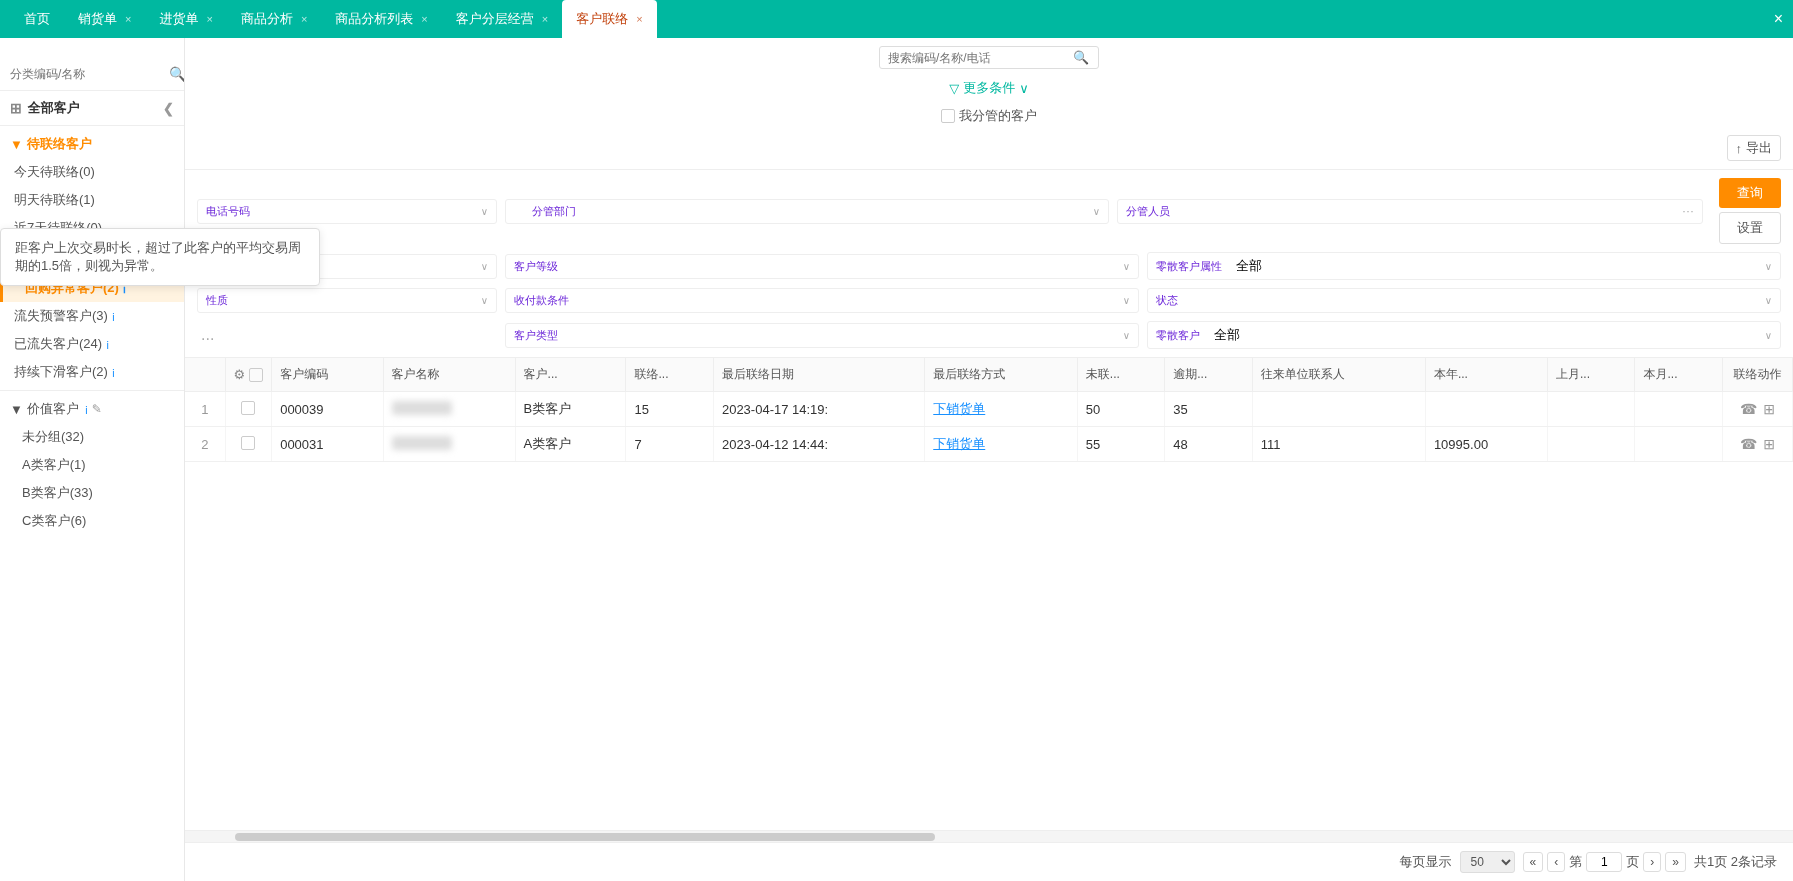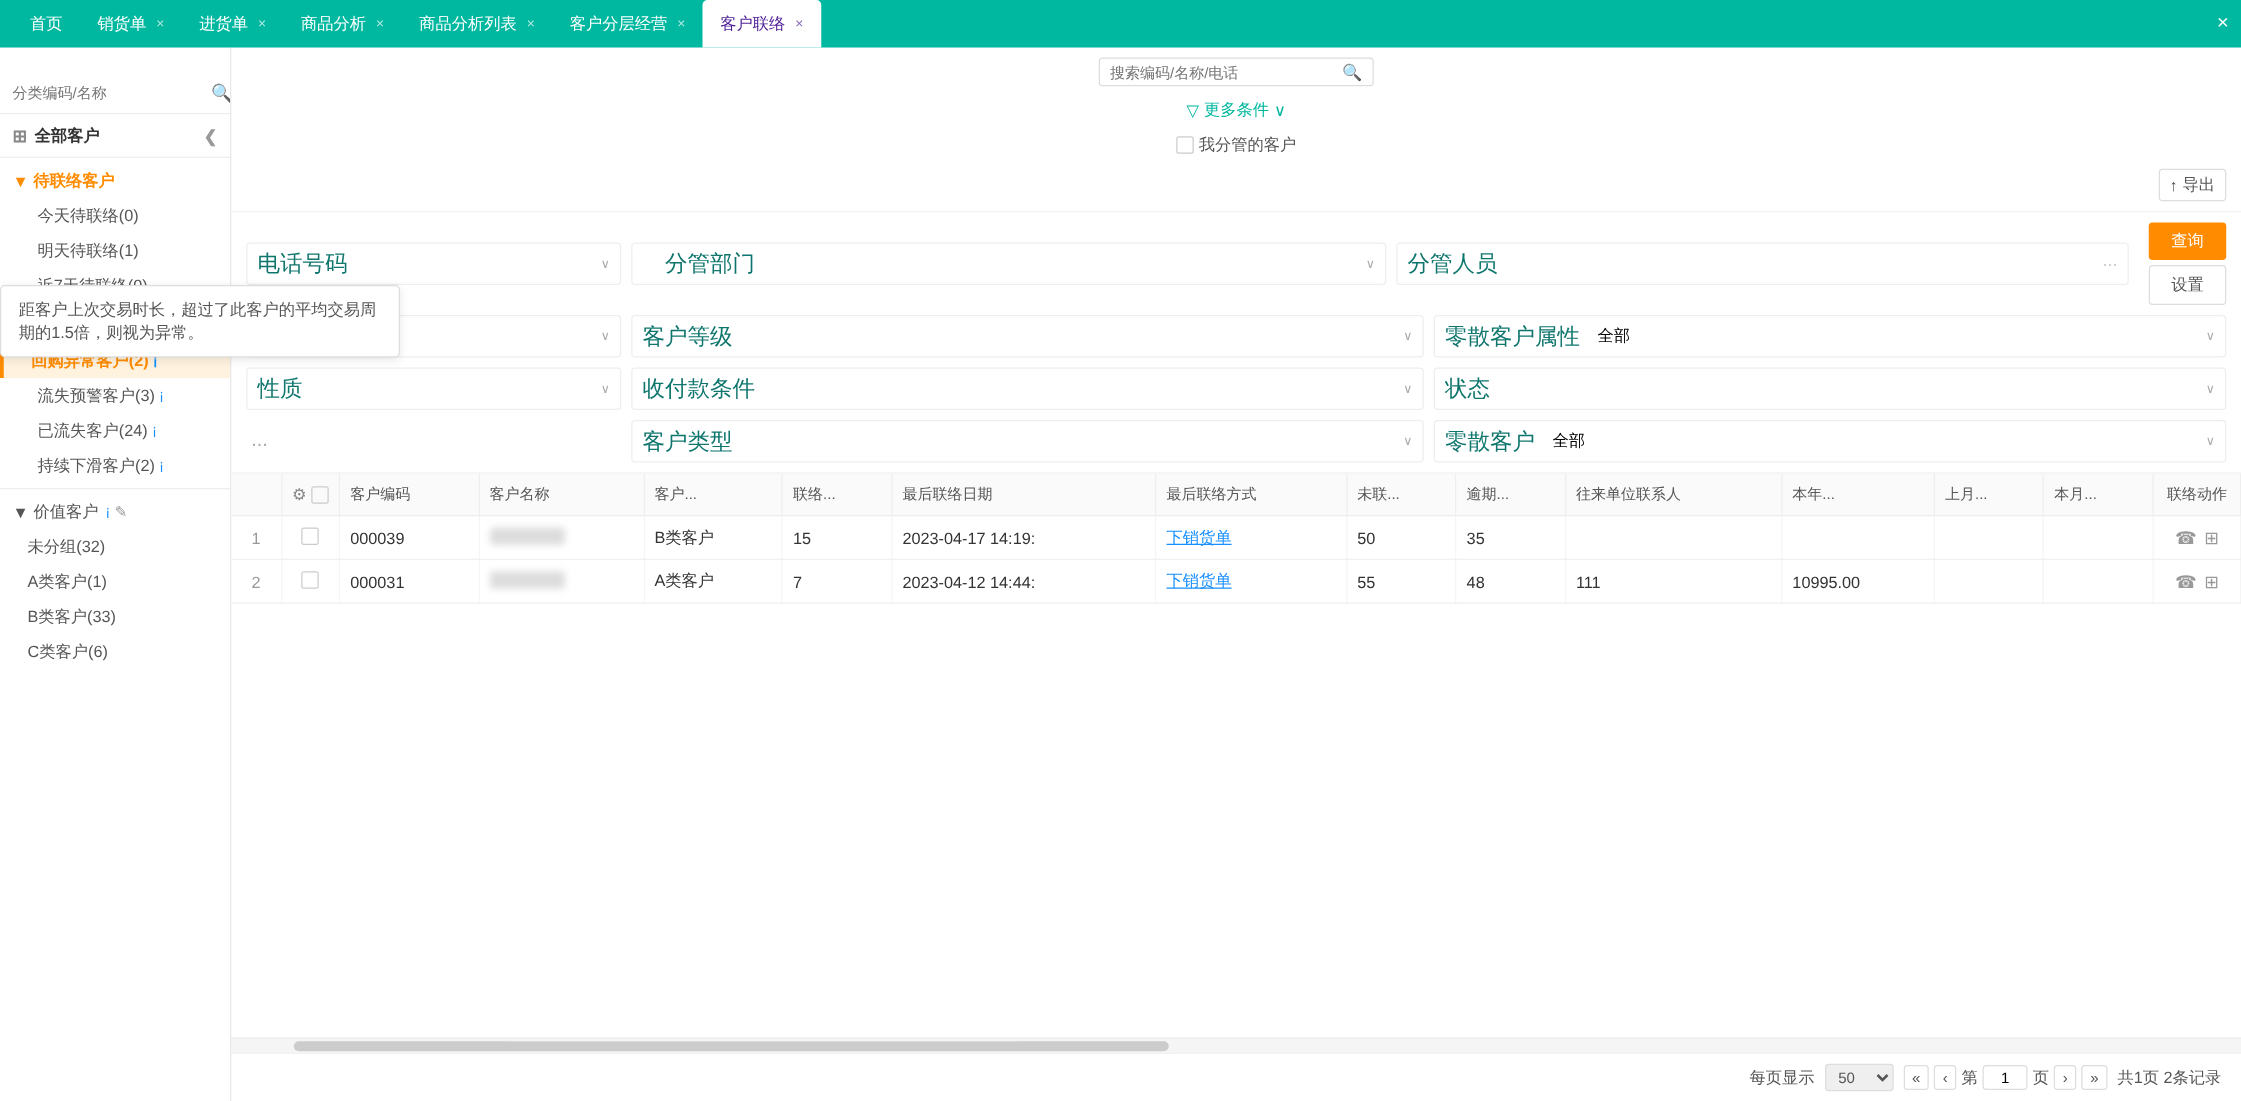--- a/index.html
+++ b/index.html
@@ -10,21 +10,21 @@
       display: flex; align-items: center;
       background: #00b8a0; height: 38px; padding: 0 10px;
       color: #fff; position: relative; justify-content: flex-end;
     }
     .top-nav .nav-item {
       padding: 0 14px; height: 38px; line-height: 38px;
       cursor: pointer; font-size: 13px; color: #fff;
       white-space: nowrap; display: flex; align-items: center; gap: 4px;
     }
     .top-nav .nav-item.active {
-      background: #fff; color: #4c1d95; border-radius: 4px 4px 0 0;
+      background: #fff; color: #c2410c; border-radius: 4px 4px 0 0;
     }
     .top-nav .nav-item .close-x { font-size: 11px; margin-left: 4px; opacity: 0.7; }
     .top-nav .nav-close-all { margin-left: auto; font-size: 16px; cursor: pointer; color: #fff; }
 
     
     .main-layout { display: flex; height: calc(881px - 38px); }
 
     
     .sidebar {
       width: 185px; background: #fff; border-right: 1px solid #e8e8e8;
@@ -49,21 +49,21 @@
     .sidebar-section-header .collapse-btn { margin-left: auto; cursor: pointer; color: #999; }
 
     .sidebar-group { padding: 4px 0; }
     .sidebar-group-title {
       display: flex; align-items: center; padding: 5px 10px;
       color: #ff8c00; font-size: 13px; font-weight: bold; cursor: pointer;
     }
     .sidebar-group-title .arrow { margin-right: 4px; }
 
     .sidebar-item {
-      padding: 5px 10px 5px 30px; color: #555; font-size: 12px;
+      padding: 5px 10px 5px 14px; color: #555; font-size: 12px;
       cursor: pointer; display: flex; align-items: center;
     }
     .sidebar-item.active {
       background: #fff3e0; color: #ff8c00; border-left: 3px solid #ff8c00;
     }
 
     .sidebar-divider { height: 1px; background: #eee; margin: 4px 0; }
 
     .sidebar-group2-title {
       display: flex; align-items: center; padding: 5px 10px;
@@ -112,21 +112,21 @@
     }
     .filter-row {
       display: flex; align-items: center; gap: 8px; margin-bottom: 8px;
     }
     .filter-row:last-child { margin-bottom: 0; }
     .filter-item {
       display: flex; align-items: center; flex: 1; min-width: 0;
       border: 1px solid #eee; border-radius: 3px; padding: 4px 8px;
       background: #fff; cursor: pointer; gap: 4px;
     }
-    .filter-item label { color: #0f766e; font-size: 18px; white-space: nowrap; margin-right: 6px; }
+    .filter-item label { color: #6d28d9; font-size: 11px; white-space: nowrap; margin-right: 6px; }
     .filter-item .arrow { margin-left: auto; color: #aaa; font-size: 10px; }
     .filter-btn-query {
       background: #ff8c00; color: #fff; border: none; border-radius: 3px;
       padding: 6px 18px; cursor: pointer; font-size: 13px;
     }
     .filter-btn-settings {
       background: #fff; color: #555; border: 1px solid #ddd; border-radius: 3px;
       padding: 6px 14px; cursor: pointer; font-size: 13px;
     }
     .filter-actions { display: flex; flex-direction: column; gap: 4px; margin-left: 8px; }

